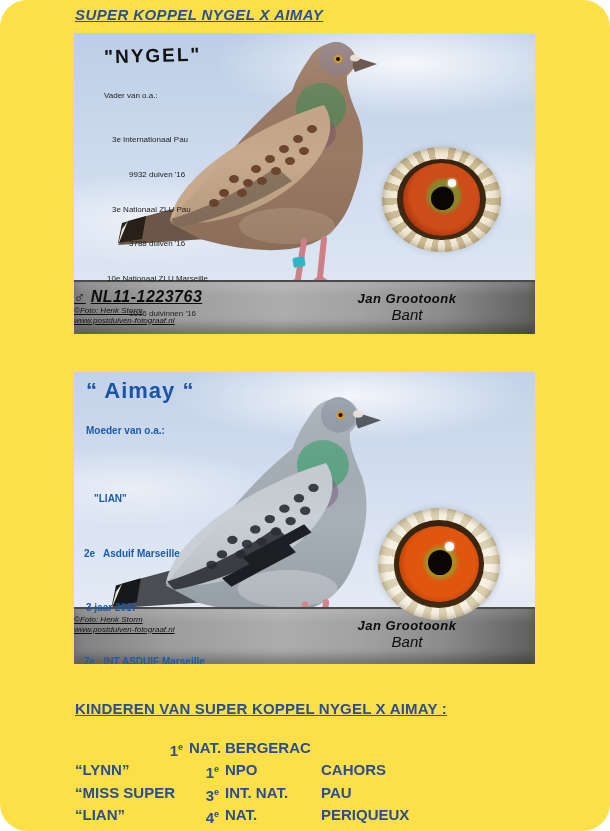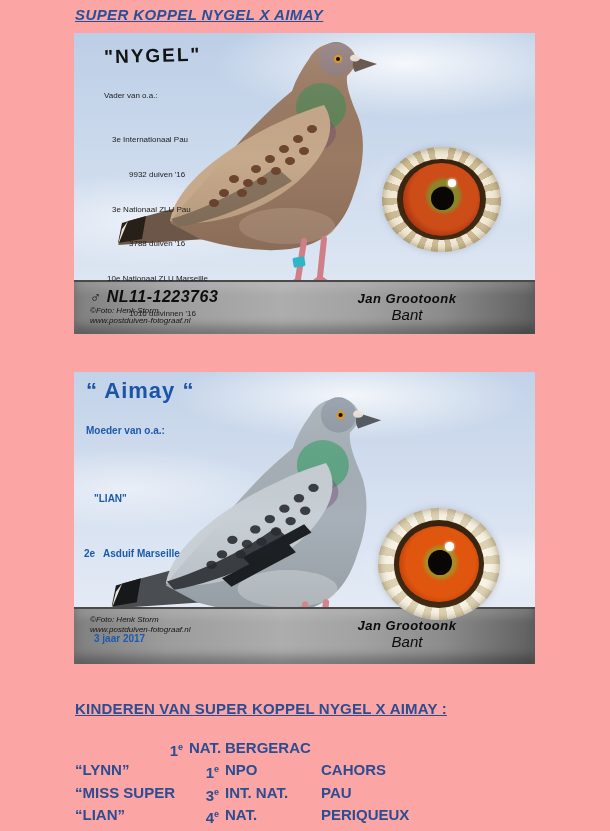--- a/index.html
+++ b/index.html
@@ -1,17 +1,17 @@
 <!DOCTYPE html>
 <html><head>
 <meta charset="utf-8">
 <style>
   html,body{margin:0;padding:0;background:#fff;}
-  .page{position:relative;width:610px;height:831px;background:#fca5a5;overflow:hidden;
-        font-family:"Liberation Sans",sans-serif;}
+  .page{position:relative;width:610px;height:831px;background:#fde047;overflow:hidden;
+        font-family:"Liberation Sans",sans-serif;border-radius:27px;}
 
   
   .main-title{position:absolute;left:75px;top:6px;font-size:15px;font-weight:700;font-style:italic;
     color:#27509b;text-decoration:underline;letter-spacing:.4px;}
 
   
   .photo{position:absolute;left:74px;width:461px;overflow:hidden;}
   .p1{top:33px;height:301px;}
   .p2{top:372px;height:292px;}
   .sky{position:absolute;inset:0;}
@@ -48,21 +48,21 @@
   .p1 .pedigree{left:0;top:42px;font-size:8px;line-height:8.7px;color:#1c1c1c;}
   .p2 .pedigree{left:0;top:25px;font-size:10px;line-height:13.6px;font-weight:700;color:#1c5aac;}
   .pline{white-space:pre;}
   .p1 .ped-header{padding-left:30px;}
   .p1 .pline.i1{padding-left:33px;}
   .p1 .pline.i2{padding-left:38px;}
   .p1 .pline.i3{padding-left:55px;}
   .p2 .ped-header{padding-left:12px;}
   .p2 .pline.i0{padding-left:10px;}
   .p2 .pline.i1{padding-left:20px;}
-  .p2 .pline.i2{padding-left:20px;margin-top:31px;}
+  .p2 .pline.i2{padding-left:12px;}
 
   
   .eye{position:absolute;z-index:3;border-radius:50%;display:flex;align-items:center;justify-content:center;
        background:repeating-conic-gradient(#f2ead6 0deg 8deg,#cdbd96 8deg 16deg);
        box-shadow:inset 0 0 8px rgba(90,70,30,.55), 0 0 6px rgba(120,130,150,.35);}
   .p1 .eye{left:308px;top:114px;width:119px;height:105px;}
   .p2 .eye{left:304px;top:136px;width:122px;height:112px;
        background:repeating-conic-gradient(#f7f2e3 0deg 9deg,#ddd2b4 9deg 18deg);}
   .eye-ball{width:74%;height:78%;border-radius:50%;display:flex;align-items:center;justify-content:center;
        background:radial-gradient(circle at 50% 42%, #2a1a0a 0%, #3a2510 60%, #513920 100%);}
@@ -71,21 +71,21 @@
   .p2 .iris{background:radial-gradient(circle at 52% 48%, #3a2c0c 0% 14%, #a98b22 17% 25%, #e0560f 33% 60%, #c24208 74%, #7e2a06 96%);}
   .pupil{position:absolute;left:36%;top:32%;width:30%;height:32%;border-radius:50%;background:#0a0603;}
   .glint{position:absolute;left:58%;top:22%;width:11%;height:11%;border-radius:50%;background:#fff;box-shadow:0 0 3px #fff;}
 
   
   .bar{position:absolute;left:0;right:0;bottom:0;z-index:2;border-top:2px solid #4a4a4a;
        background:linear-gradient(90deg,#7f7f7f 0%,#9c9c9c 20%,#adadad 45%,#a2a2a2 62%,#8c8c8c 80%,#5f5f5f 100%);
        box-shadow:inset 0 -8px 10px rgba(0,0,0,.28), inset 0 8px 8px rgba(255,255,255,.14);}
   .p1 .bar{height:52px;}
   .p2 .bar{height:55px;}
-  .bar-left{position:absolute;left:16px;top:6px;color:#0e0e0e;}
+  .bar-left{position:absolute;left:0;top:6px;color:#0e0e0e;text-decoration:underline;}
   .ring-row{font-size:16px;font-style:italic;font-weight:600;letter-spacing:.5px;}
   .sex{font-style:normal;font-weight:700;font-size:15px;margin-right:5px;}
   .credit{font-size:8px;font-style:italic;line-height:9.5px;color:#141414;}
   .loft-block{position:absolute;right:28px;top:9px;width:200px;text-align:center;color:#0b0b0b;}
   .loft{font-size:13px;font-weight:700;font-style:italic;letter-spacing:.5px;}
   .city{font-size:15px;font-style:italic;}
 
   
   .children{position:absolute;left:75px;top:700px;width:470px;color:#2b4d91;}
   .children-heading{font-size:15px;font-weight:700;text-decoration:underline;letter-spacing:.2px;}

